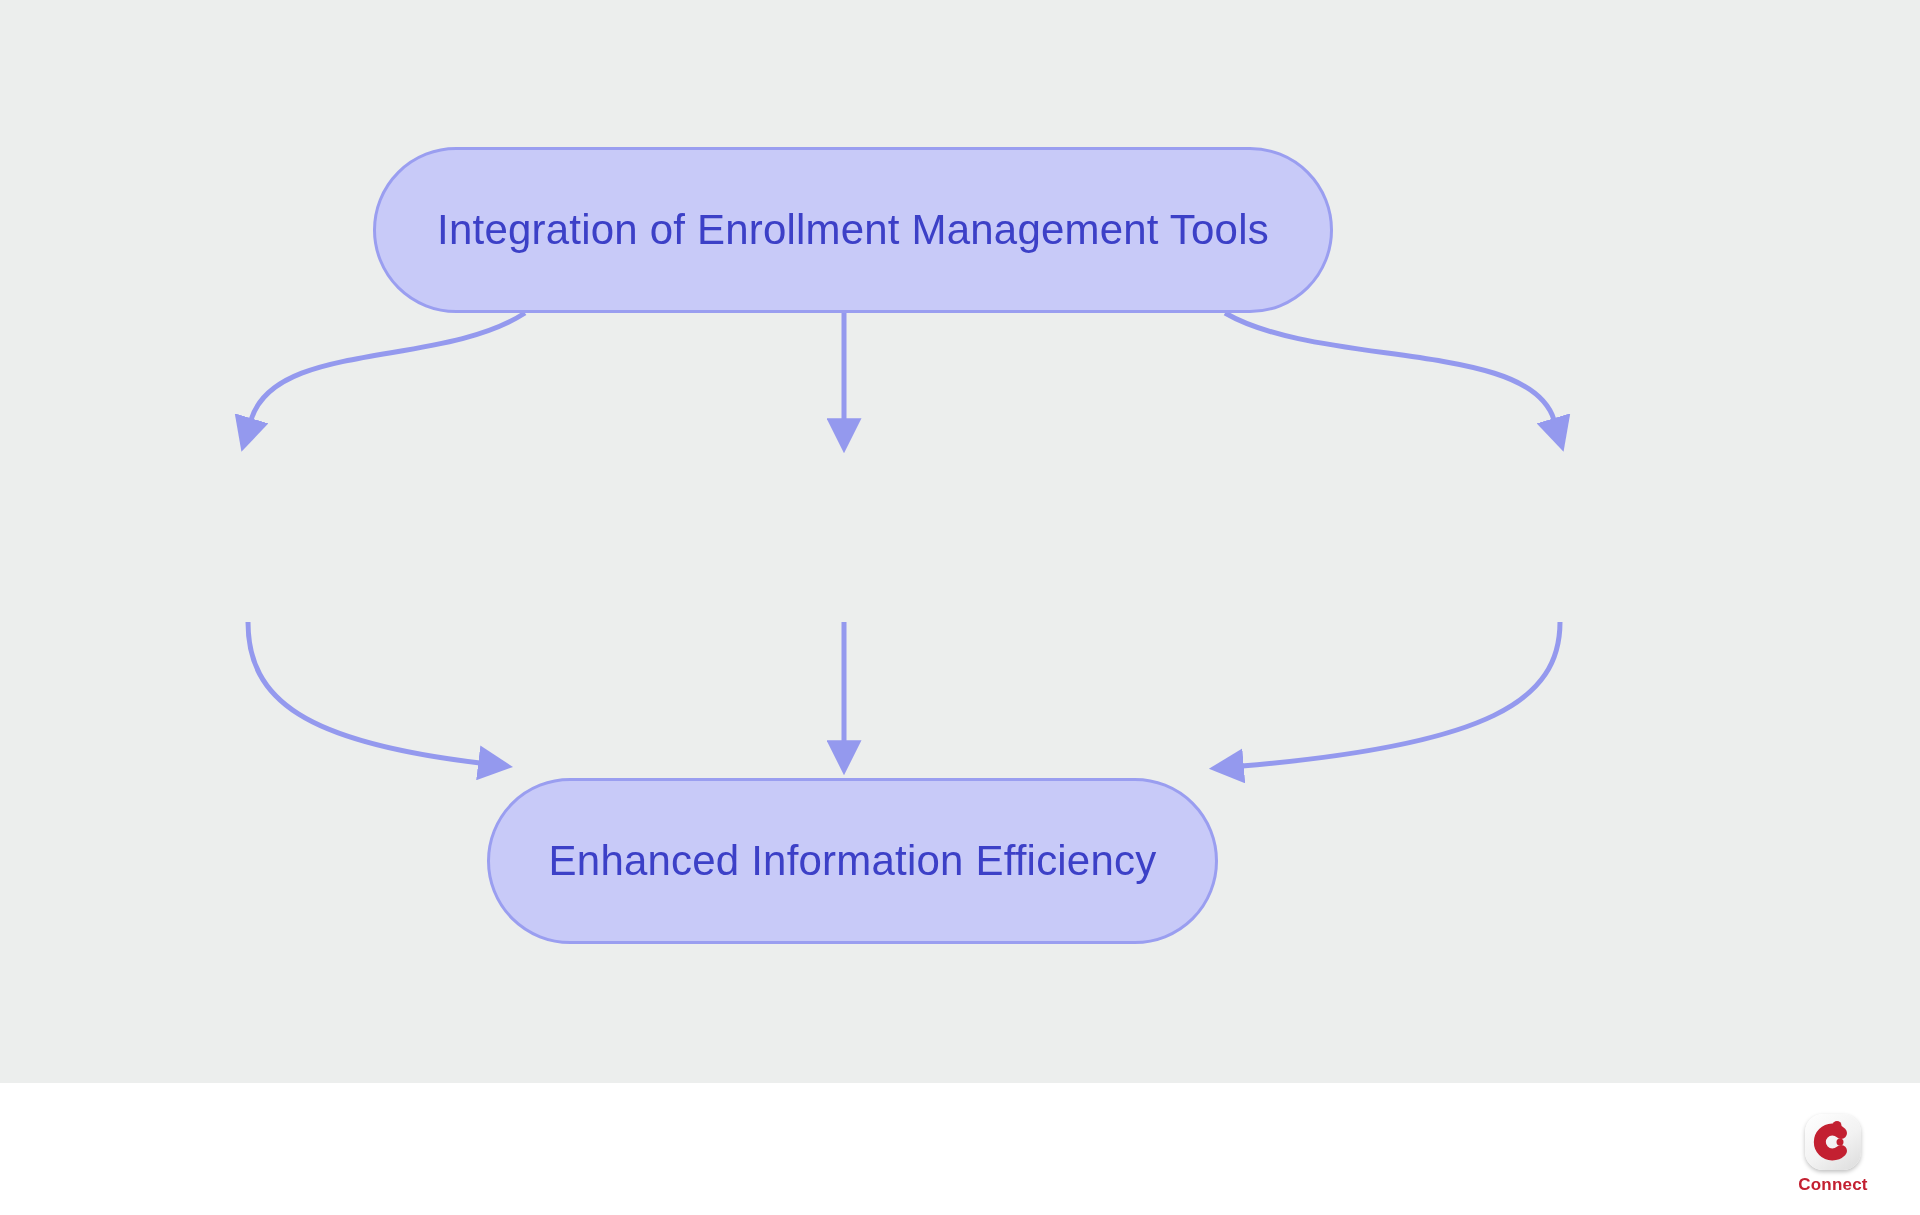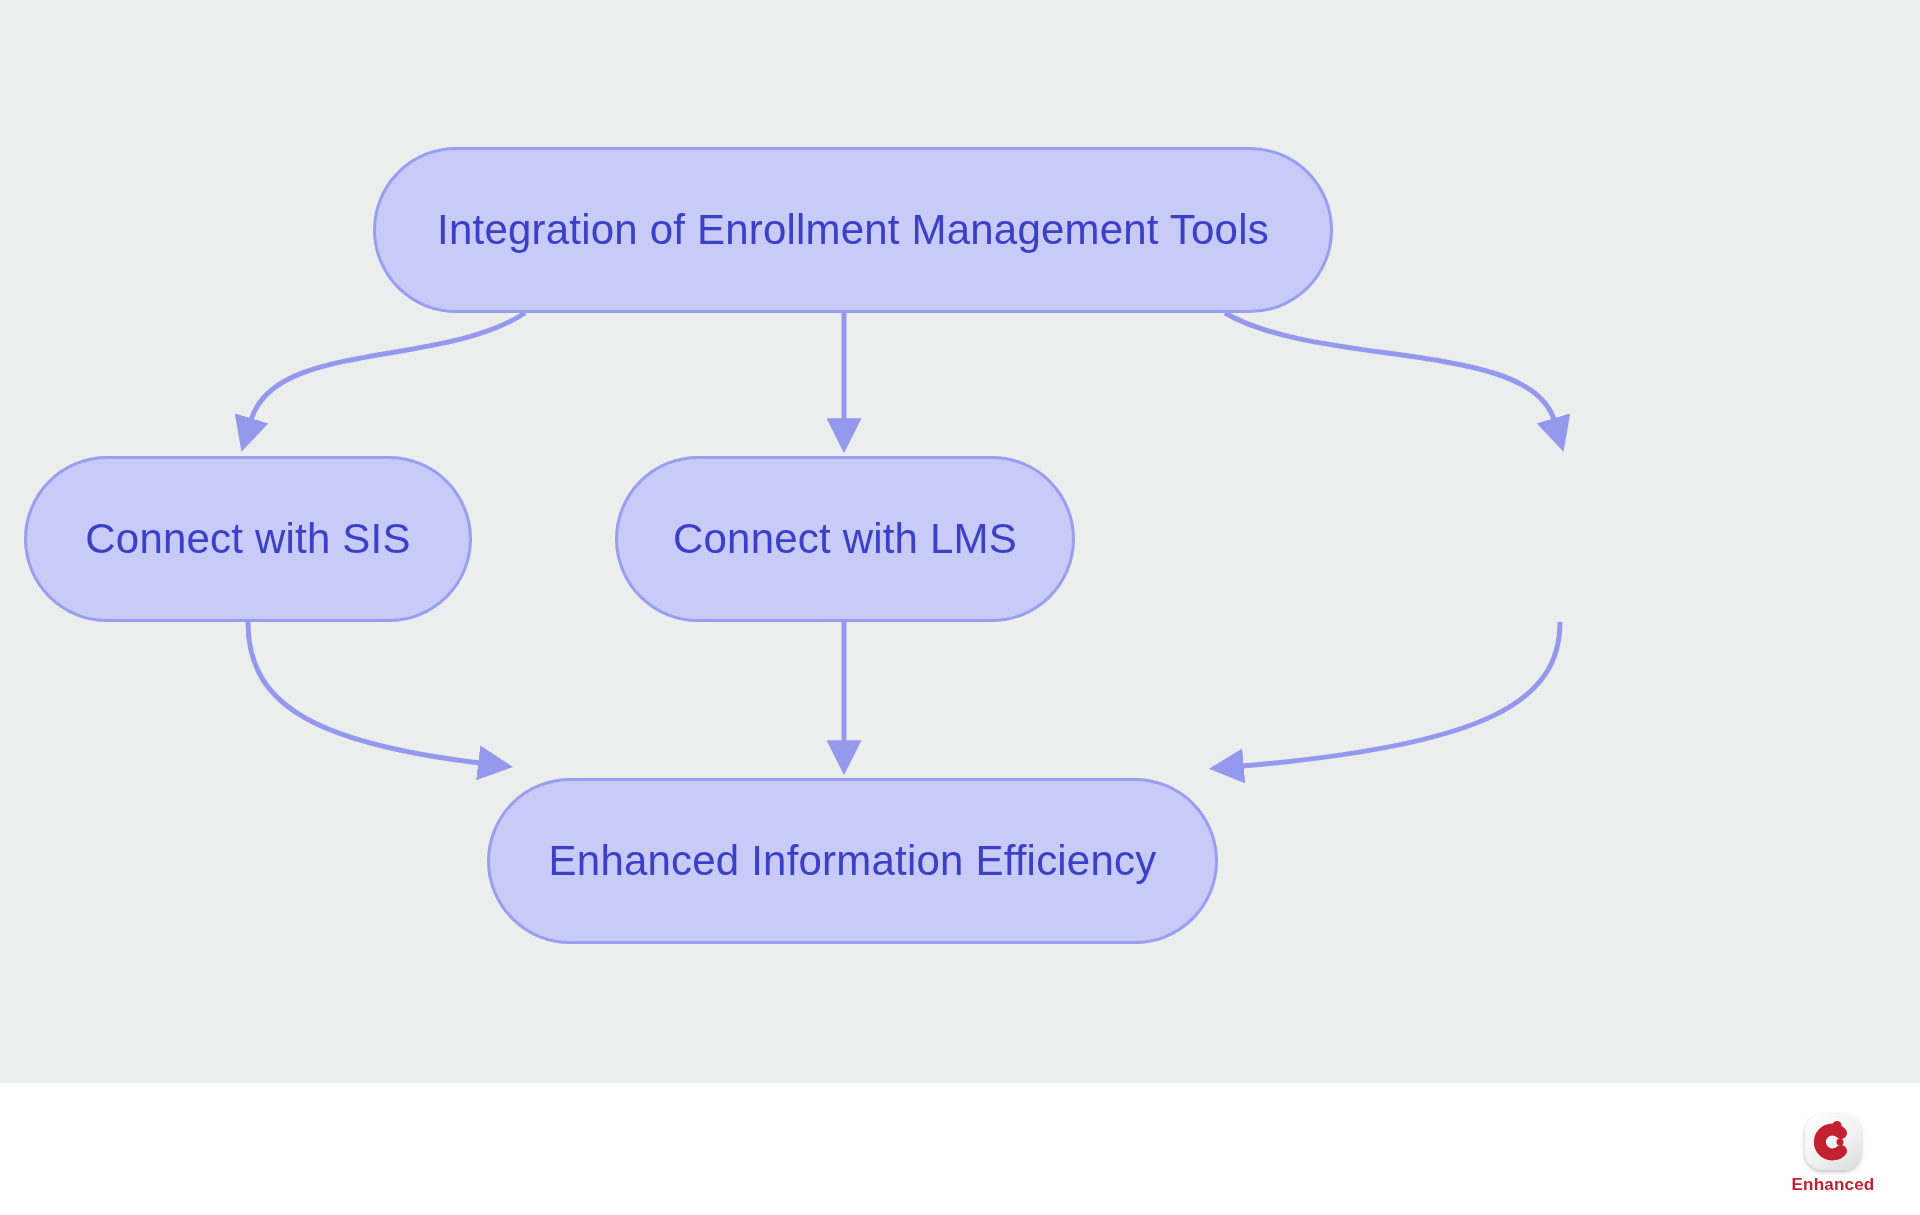--- a/index.html
+++ b/index.html
@@ -99,37 +99,31 @@
       <path d="M 248 622 C 248 700, 305 742, 480 763" marker-end="url(#arrowhead)"></path>
       <path d="M 844 622 L 844 742" marker-end="url(#arrowhead)"></path>
       <path d="M 1560 622 C 1560 700, 1490 745, 1242 766" marker-end="url(#arrowhead)"></path>
     </g>
   </svg>
 
   <div class="node node-root">
     <span>Integration of Enrollment Management Tools</span>
   </div>
 
-  <div class="node node-sis">
-    <span>Connect with SIS</span>
-  </div>
 
-  <div class="node node-lms">
-    <span>Connect with LMS</span>
-  </div>
 
 
   <div class="node node-outcome">
     <span>Enhanced Information Efficiency</span>
   </div>
 
   <div class="logo">
     <div class="logo-tile">
       <svg width="44" height="44" viewBox="0 0 44 44" xmlns="http://www.w3.org/2000/svg">
         <path d="M 30 13 A 12.5 12.5 0 1 0 30 31" fill="none" stroke="#C32031" stroke-width="12" stroke-linecap="round"></path>
         <circle cx="26" cy="5.5" r="4.5" fill="#C32031"></circle>
         <circle cx="29" cy="22" r="3.5" fill="#C32031"></circle>
       </svg>
     </div>
-    <div class="logo-text">Enhanced</div>
+    <div class="logo-text">Connect</div>
   </div>
 
 </div>
 
 </body></html>

